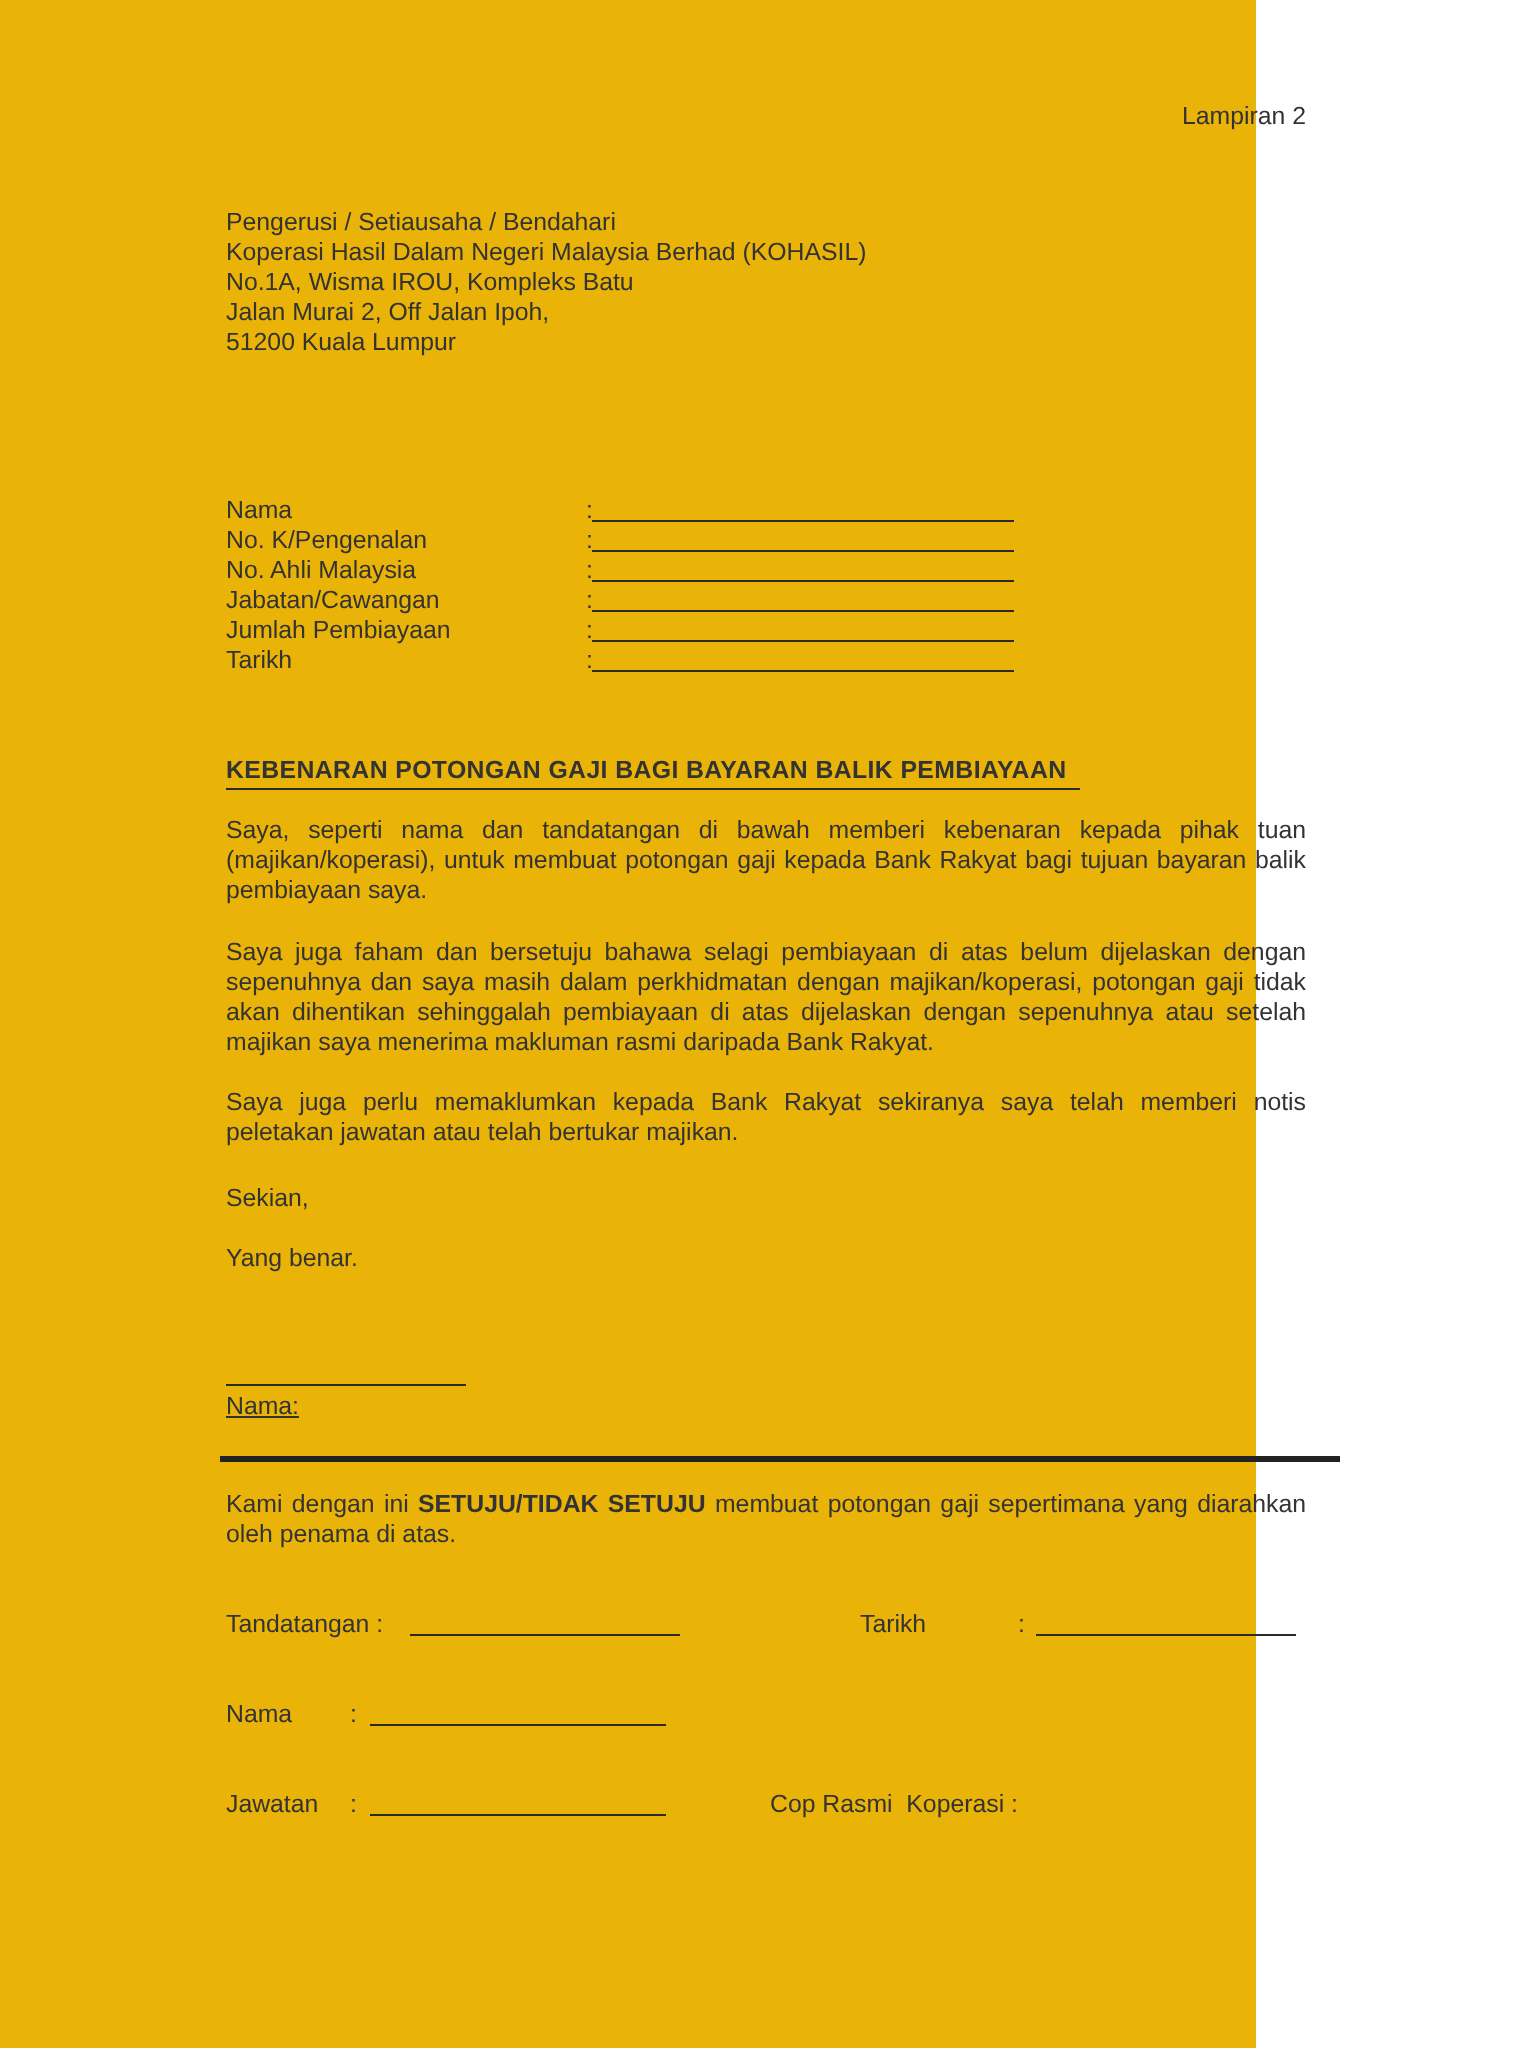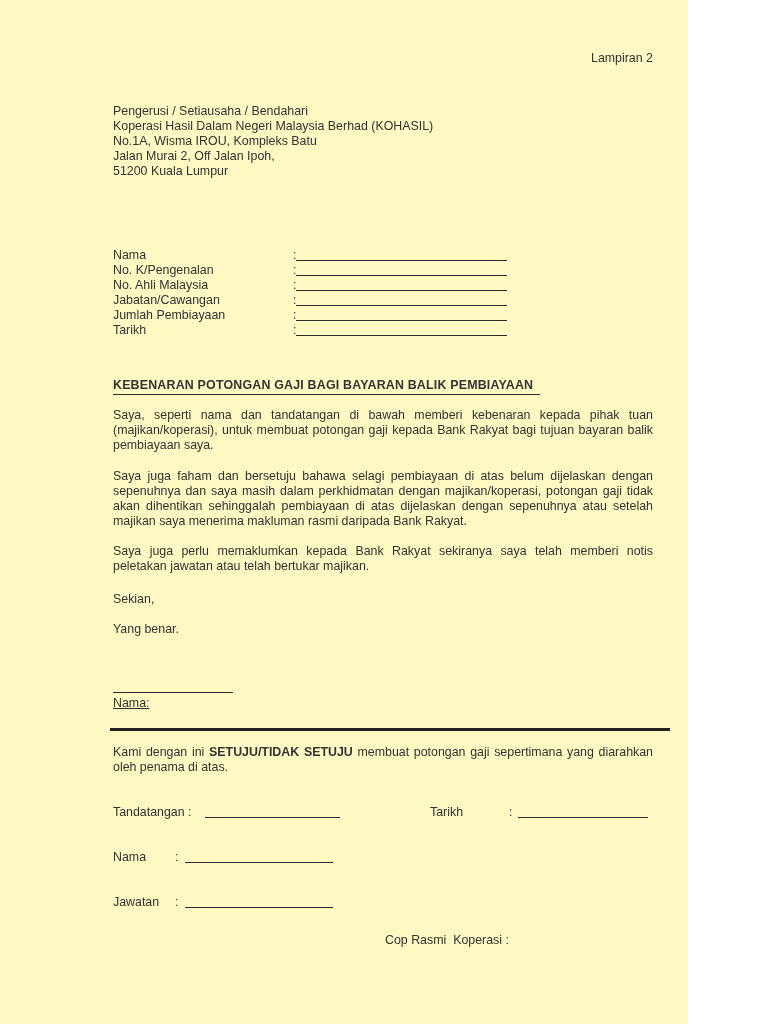--- a/index.html
+++ b/index.html
@@ -2,41 +2,41 @@
 <html><head>
 <meta charset="utf-8">
 <style>
   html,body{margin:0;padding:0;}
   body{
     width:768px;height:1024px;background:#ffffff;overflow:hidden;
     font-family:"Liberation Sans","DejaVu Sans",sans-serif;
     color:#333333;
     -webkit-font-smoothing:antialiased;
   }
-  .page{position:relative;width:688px;height:1024px;background:#fef9c3;}
+  .page{position:relative;width:628px;height:1024px;background:#eab308;}
   .content{position:absolute;left:113px;top:0;width:540px;font-size:12.4px;line-height:15px;}
   .abs{position:absolute;left:0;width:540px;}
   .right{text-align:right;}
   .addr div{height:15px;}
   .lbl-col{display:inline-block;width:34px;}
   .row{position:relative;height:15px;}
   .row .lab{position:absolute;left:0;top:0;white-space:nowrap;}
   .row .col{position:absolute;top:0;}
   .u{position:absolute;top:0;height:12px;border-bottom:1.4px solid #2b2b2b;}
   .mf-col{left:180px;}
   .mf-line{left:183px;width:211px;}
   .title{
     display:inline-block;font-weight:bold;font-size:12.4px;letter-spacing:.2px;
     border-bottom:1.5px solid #2b2b2b;padding-right:7px;padding-bottom:1px;white-space:nowrap;
   }
   .para{text-align:justify;}
   .sigline{border-top:1.5px solid #2b2b2b;height:0;width:120px;}
   .rule{position:absolute;left:-3px;width:560px;height:2.6px;background:#222222;}
   .b{font-weight:bold;}
-  .pre{white-space:pre;margin-top:38px;}
+  .pre{white-space:pre;}
 </style>
 </head>
 <body>
 
 <div class="page">
   <div class="content">
 
     <div class="abs right" style="top:51px;">Lampiran 2</div>
 
     <div class="abs addr" style="top:104px;">

